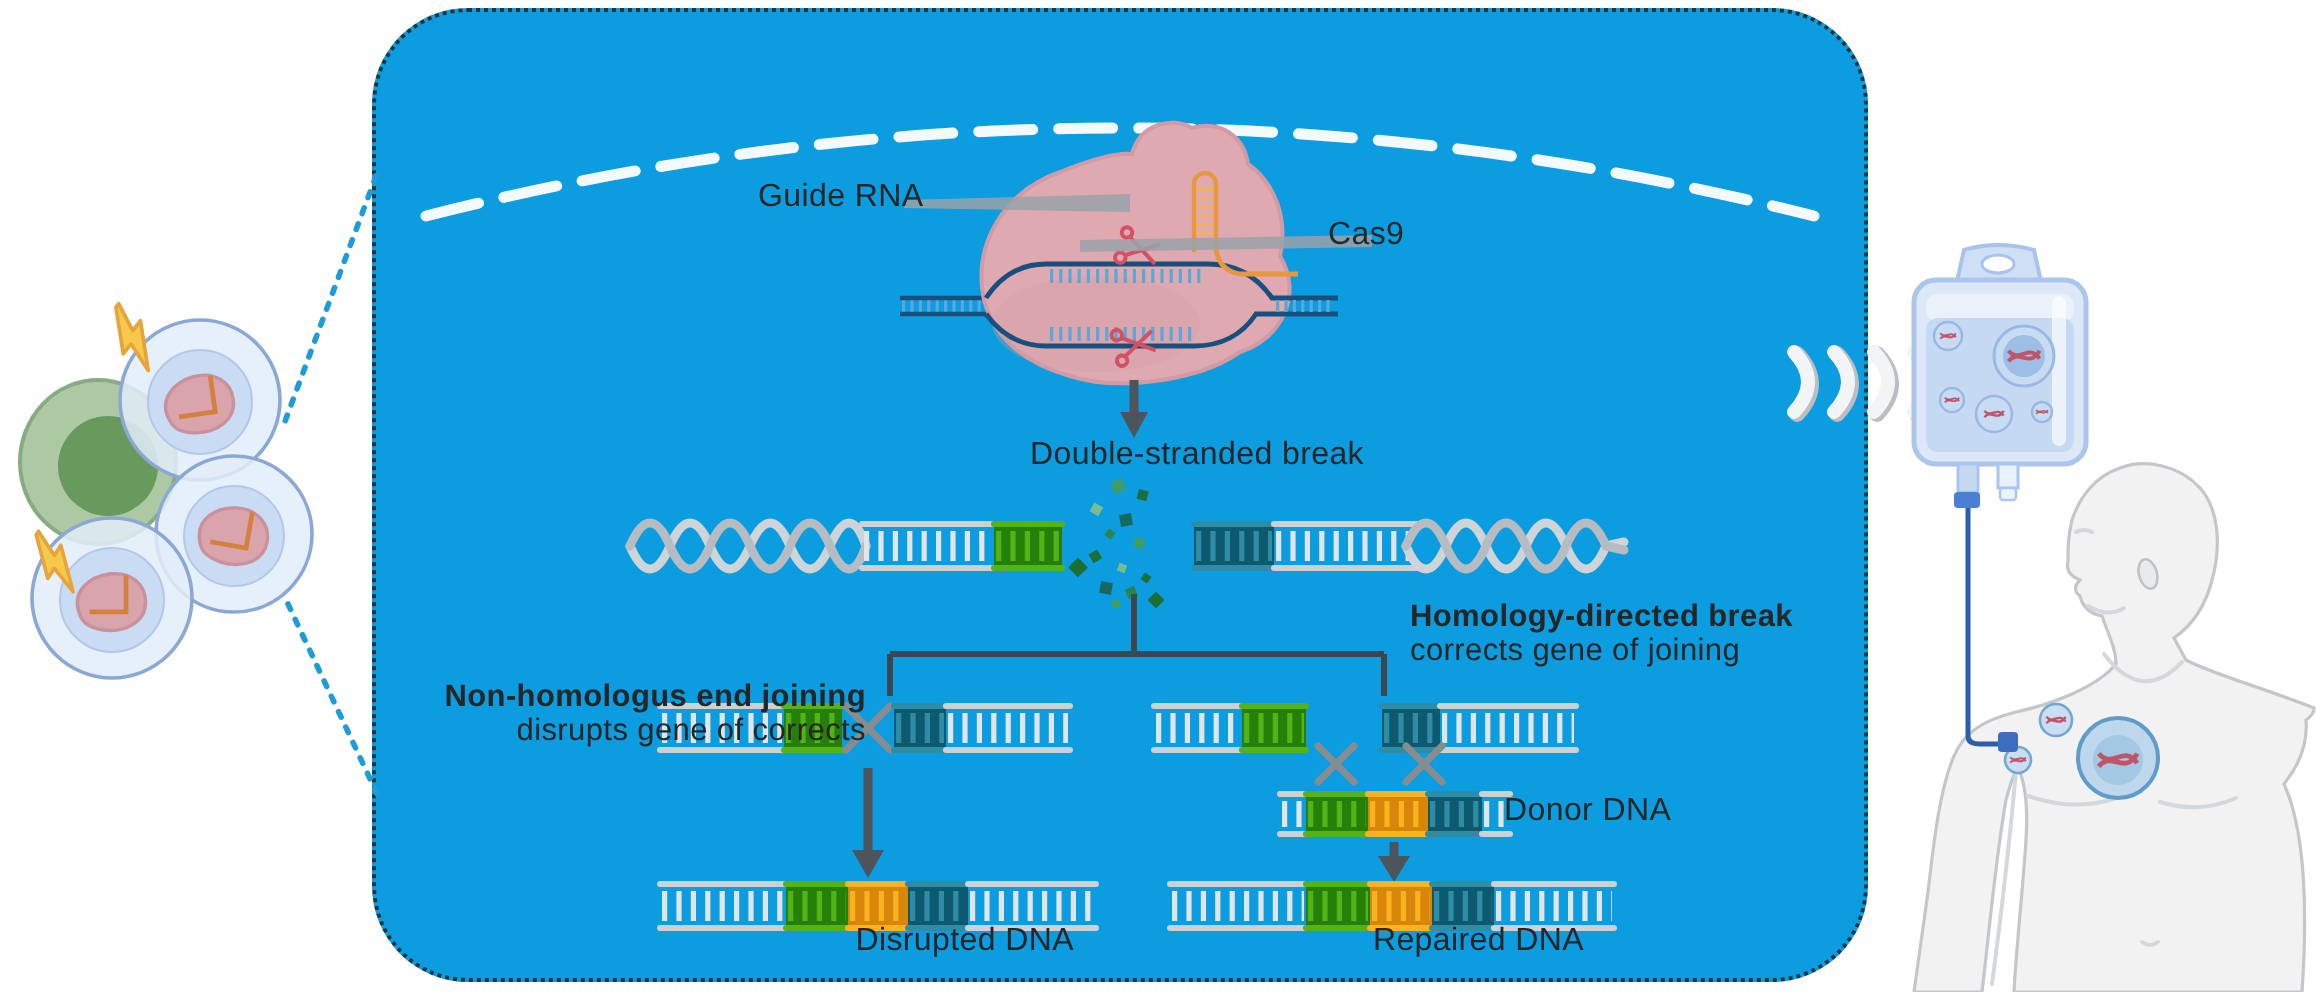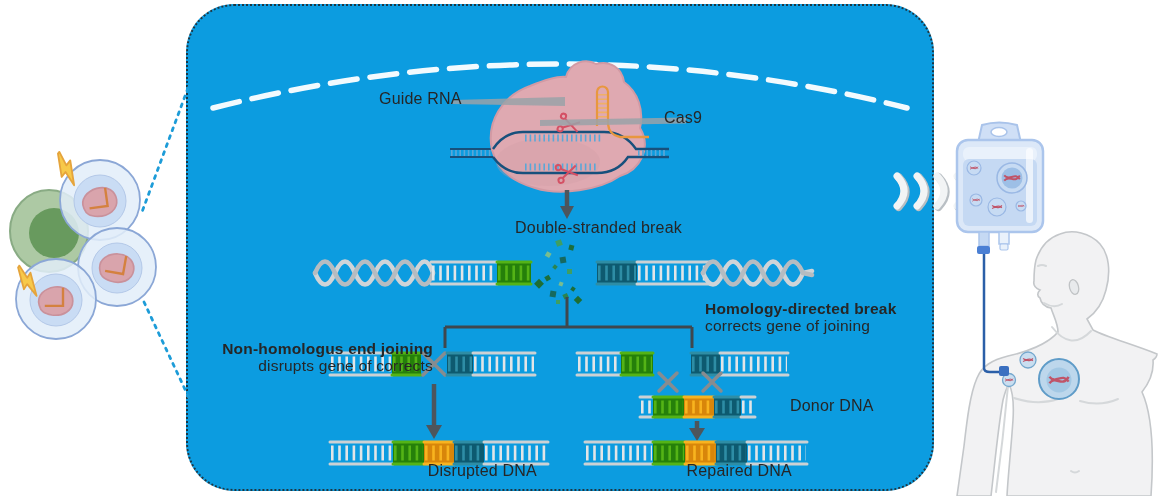--- a/index.html
+++ b/index.html
@@ -407,16 +407,16 @@
 
   <div class="lbl small rt" style="left:203px;top:301px;width:230px;margin-top:40px;">
     <div class="b">Non-homologus end joining</div>
     <div>disrupts gene of corrects</div>
   </div>
   <div class="lbl small" style="left:705px;top:301px;">
     <div class="b">Homology-directed break</div>
     <div>corrects gene of joining</div>
   </div>
 
-  <div class="lbl" style="left:790px;top:398px;">Donor DNA</div>
+  <div class="lbl" style="left:752px;top:398px;">Donor DNA</div>
   <div class="lbl ctr" style="left:337px;top:463px;width:200px;">Disrupted DNA</div>
   <div class="lbl ctr" style="left:592px;top:463px;width:200px;">Repaired DNA</div>
 </div>
 
 </body></html>

